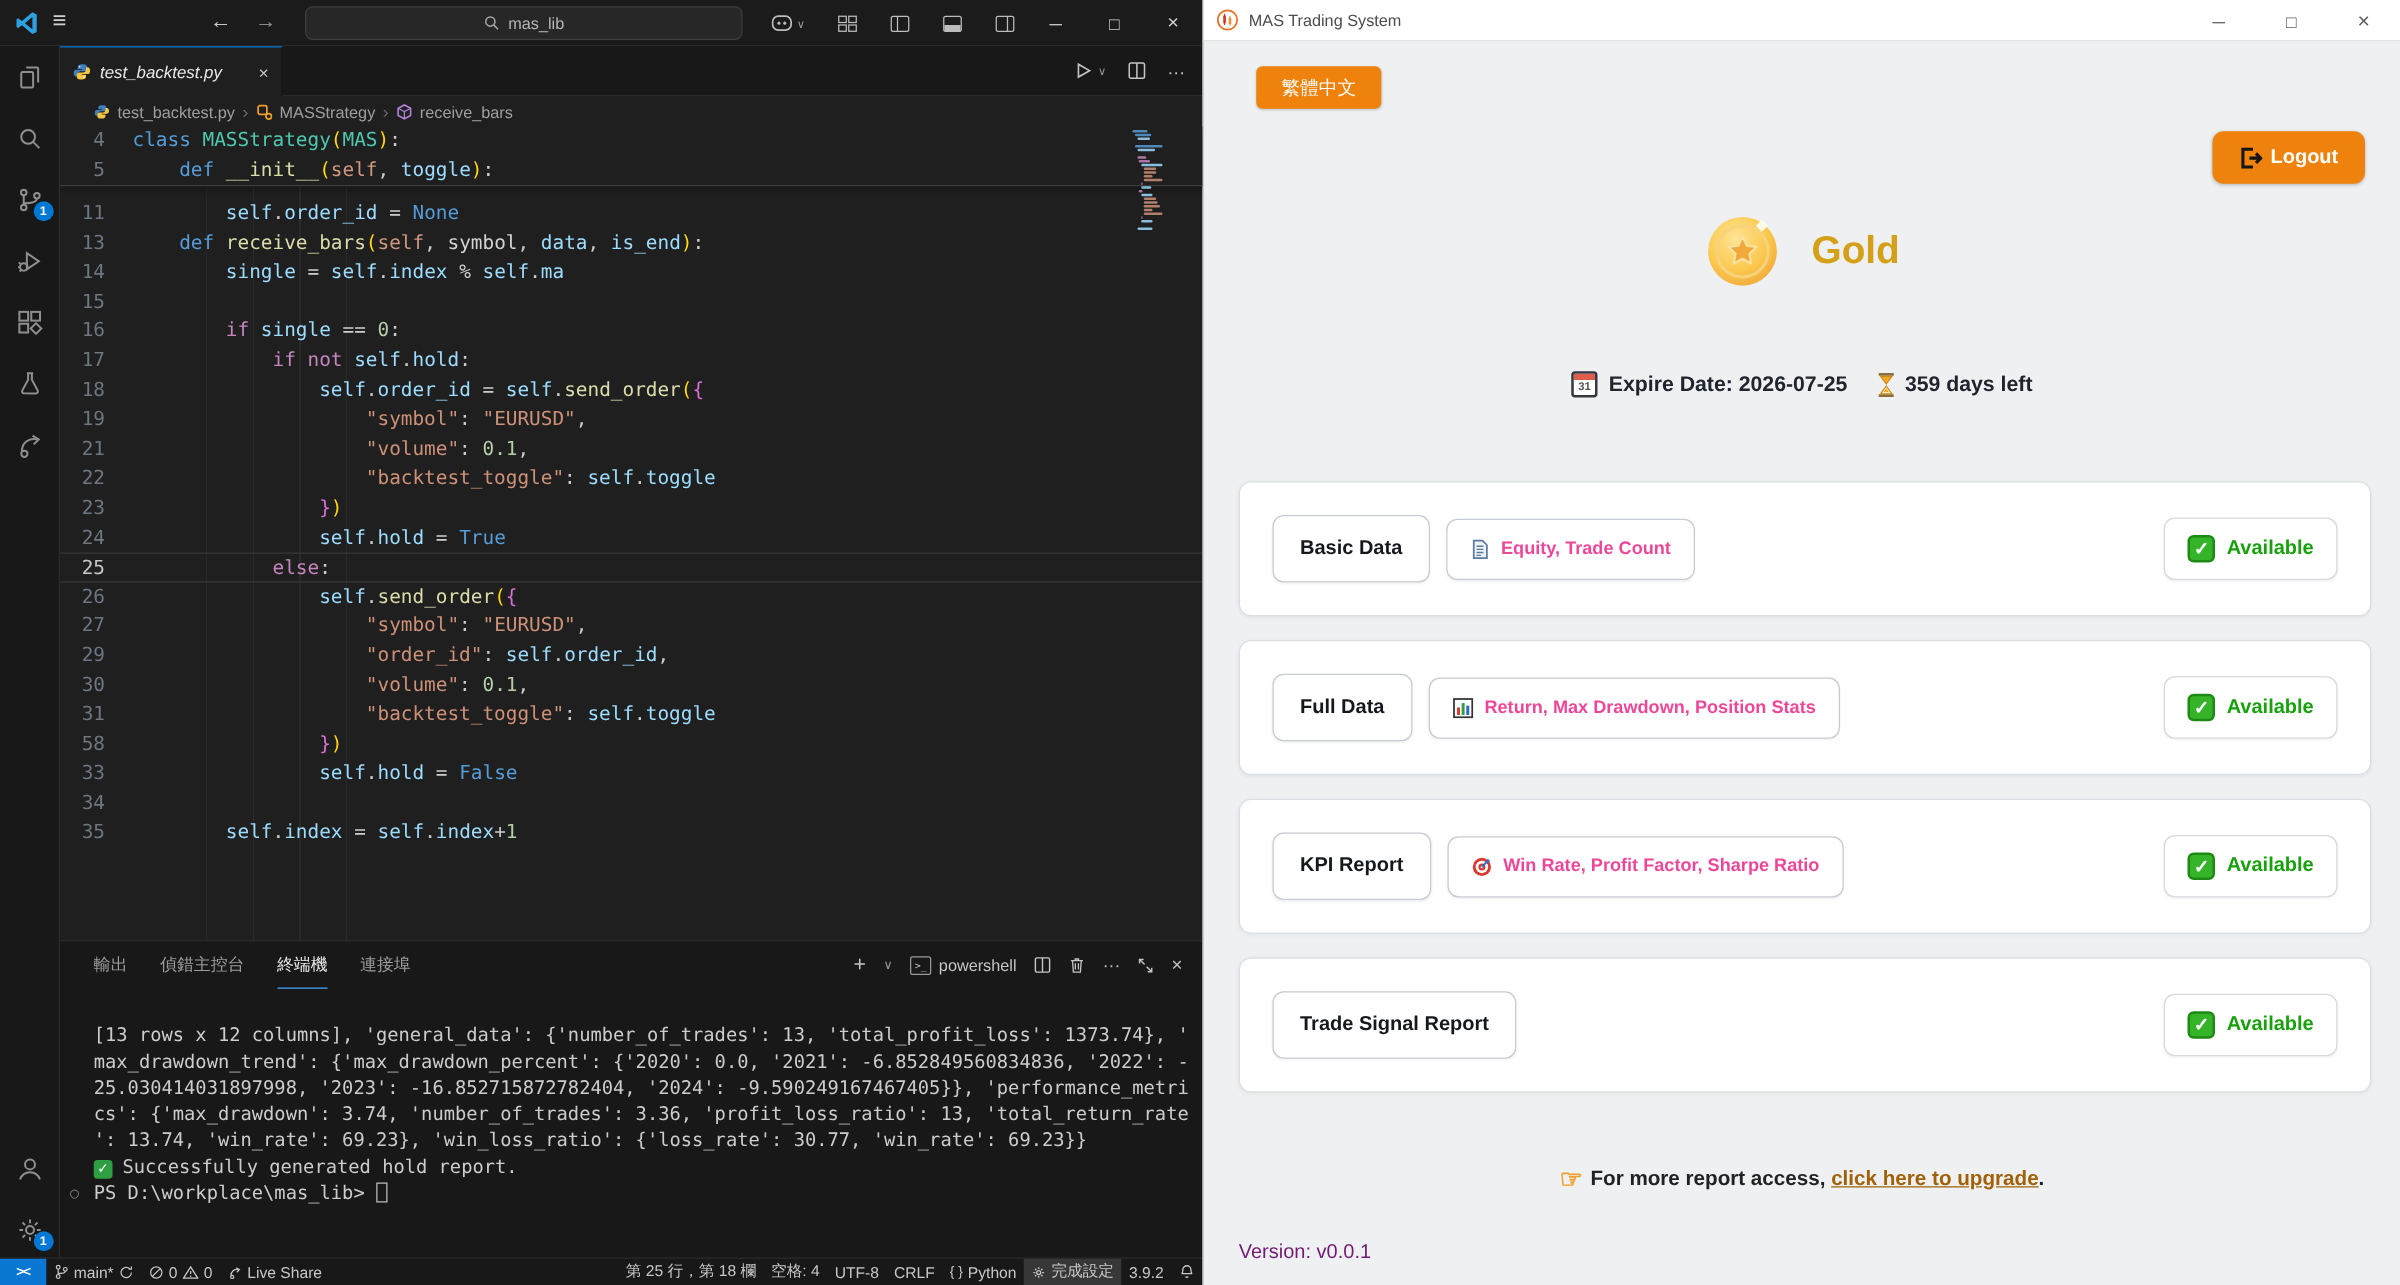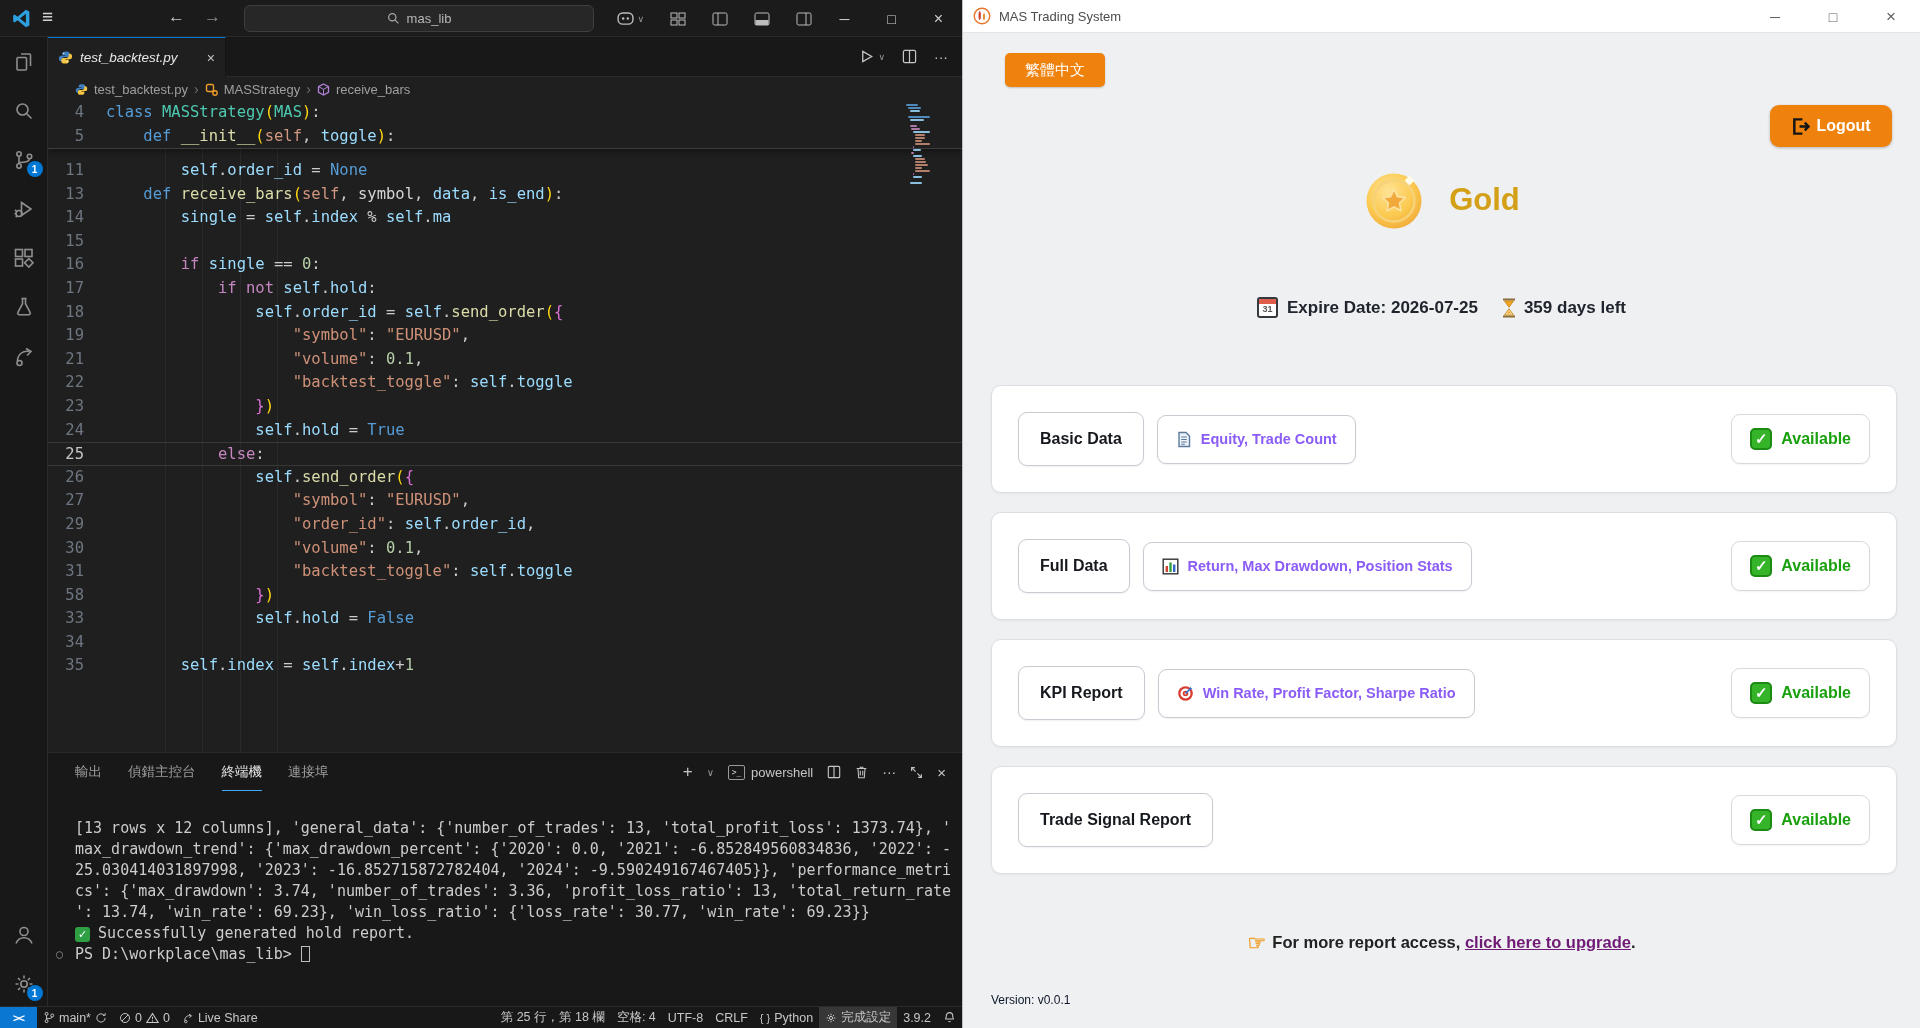--- a/index.html
+++ b/index.html
@@ -126,33 +126,33 @@
 
   .cards { position:absolute; left:28px; top:385px; width:906px; display:flex; flex-direction:column;
            gap:19px; }
   .card { height:108px; background:#fff; border:1px solid #dbdfe4; border-radius:10px;
           box-shadow:0 1px 3px rgba(0,0,0,.05); display:flex; align-items:center; padding:0 26px; }
   .chip-title { border:1px solid #c7ccd3; border-radius:9px; background:#fff; padding:17px 21px;
                 font-size:16px; font-weight:bold; color:#15181d; box-shadow:0 1px 2px rgba(0,0,0,.06);
                 white-space:nowrap; }
   .chip-desc { margin-left:13px; border:1px solid #c7ccd3; border-radius:9px; background:#fff;
                padding:15px 18px; display:flex; align-items:center; gap:9px; font-size:14.5px;
-               font-weight:bold; color:#8b5cf6; box-shadow:0 1px 2px rgba(0,0,0,.06); white-space:nowrap; }
+               font-weight:bold; color:#ec4899; box-shadow:0 1px 2px rgba(0,0,0,.06); white-space:nowrap; }
   .chip-status { margin-left:auto; border:1px solid #d6dade; border-radius:9px; background:#fff;
                  padding:13px 18px; display:flex; align-items:center; gap:9px; font-size:16px;
                  font-weight:bold; color:#18a00d; box-shadow:0 1px 2px rgba(0,0,0,.05); }
   .check-sq { width:22px; height:22px; background:#35b42a; border:2px solid #1d8a14; border-radius:5px;
               color:#fff; font-size:15px; font-weight:bold; display:flex; align-items:center;
               justify-content:center; }
 
   .upgrade { position:absolute; left:0; top:931px; width:100%; text-align:center; font-size:16.5px;
              font-weight:bold; color:#222; }
   .point-hand { color:#f0a02c; font-size:21px; vertical-align:-2px; margin-right:6px; }
-  .upgrade a { color:#701a75; }
-  .version { position:absolute; left:28px; top:993px; font-size:12px; color:#0f172a; }
+  .upgrade a { color:#a16207; }
+  .version { position:absolute; left:28px; top:993px; font-size:16px; color:#701a75; }
 </style>
 </head>
 <body>
 
 <div class="screen">
 
   <div class="vscode">
 
     <div class="titlebar">
       <svg class="tb-logo" viewBox="0 0 24 24">

